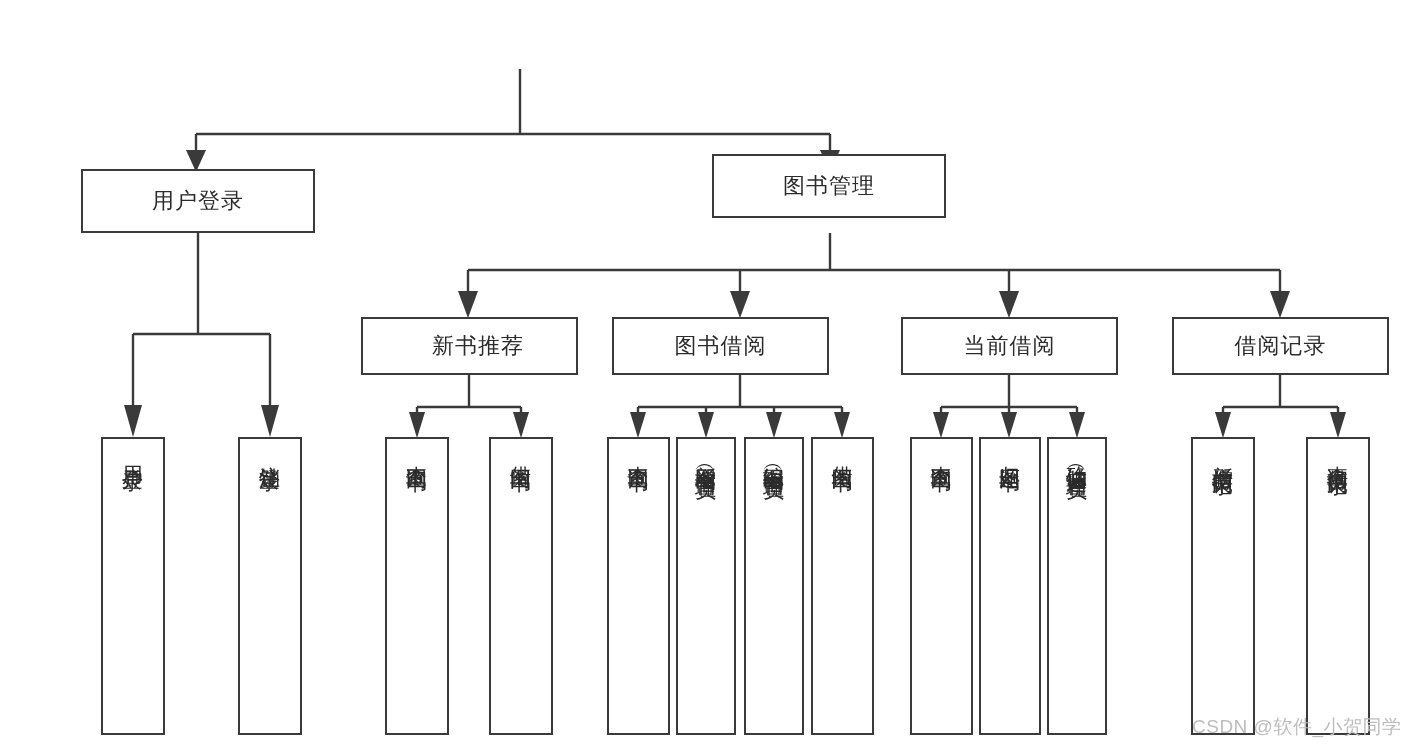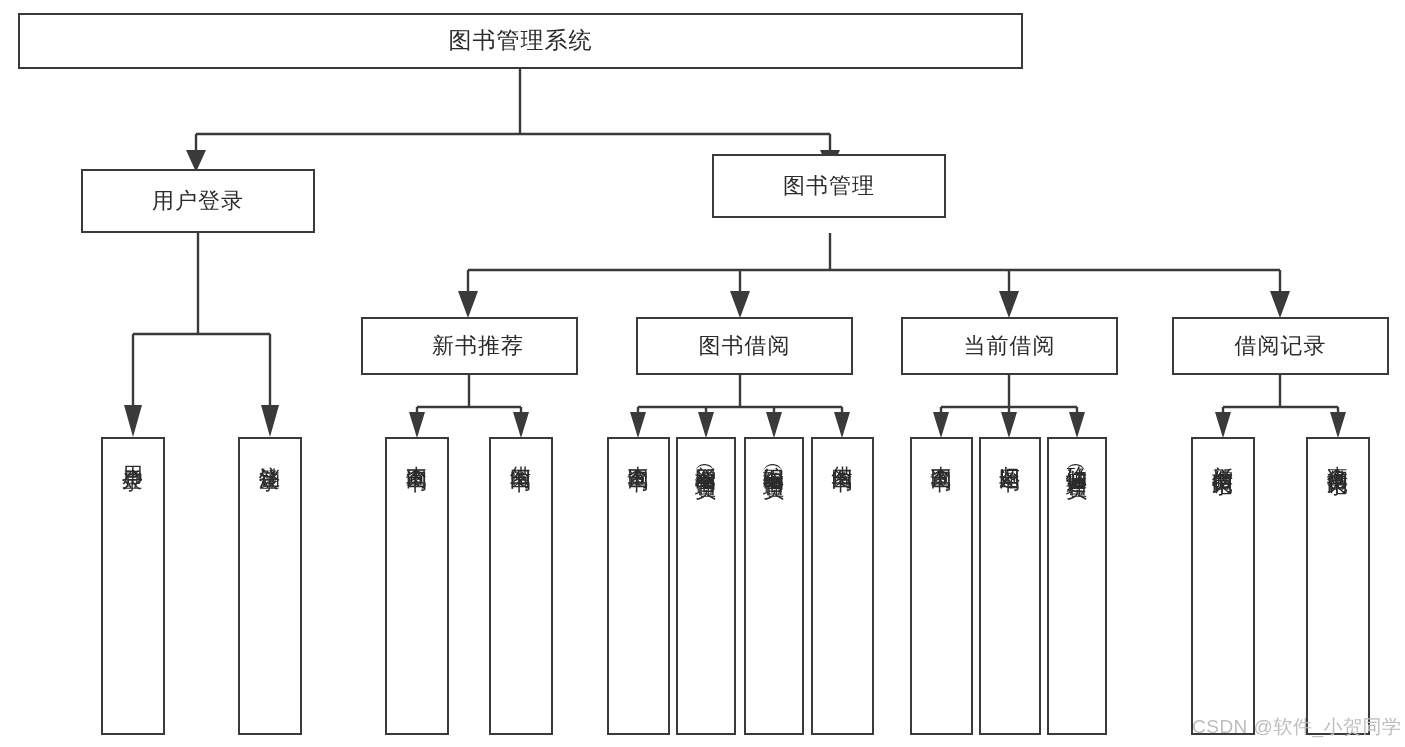--- a/index.html
+++ b/index.html
@@ -149,37 +149,34 @@
 
       <path d="M 933 412 L 949 412 L 941 438 Z"></path>
       <path d="M 1001 412 L 1017 412 L 1009 438 Z"></path>
       <path d="M 1069 412 L 1085 412 L 1077 438 Z"></path>
 
       <path d="M 1215 412 L 1231 412 L 1223 438 Z"></path>
       <path d="M 1330 412 L 1346 412 L 1338 438 Z"></path>
     </g>
   </svg>
 
-  <div class="node h root" style="left:18px; top:13px; width:1005px; height:56px;">
-    <span class="node-label">图书管理系统</span>
-  </div>
 
   <div class="node h" style="left:81px; top:169px; width:234px; height:64px;">
     <span class="node-label">用户登录</span>
   </div>
 
   <div class="node h" style="left:712px; top:154px; width:234px; height:64px;">
     <span class="node-label">图书管理</span>
   </div>
 
   <div class="node h" style="left:361px; top:317px; width:217px; height:58px;padding-left:17px;">
     <span class="node-label">新书推荐</span>
   </div>
 
-  <div class="node h" style="left:636px; top:317px; width:217px; height:58px;">
+  <div class="node h" style="left:612px; top:317px; width:217px; height:58px;">
     <span class="node-label">图书借阅</span>
   </div>
 
   <div class="node h" style="left:901px; top:317px; width:217px; height:58px;">
     <span class="node-label">当前借阅</span>
   </div>
 
   <div class="node h" style="left:1172px; top:317px; width:217px; height:58px;">
     <span class="node-label">借阅记录</span>
   </div>

